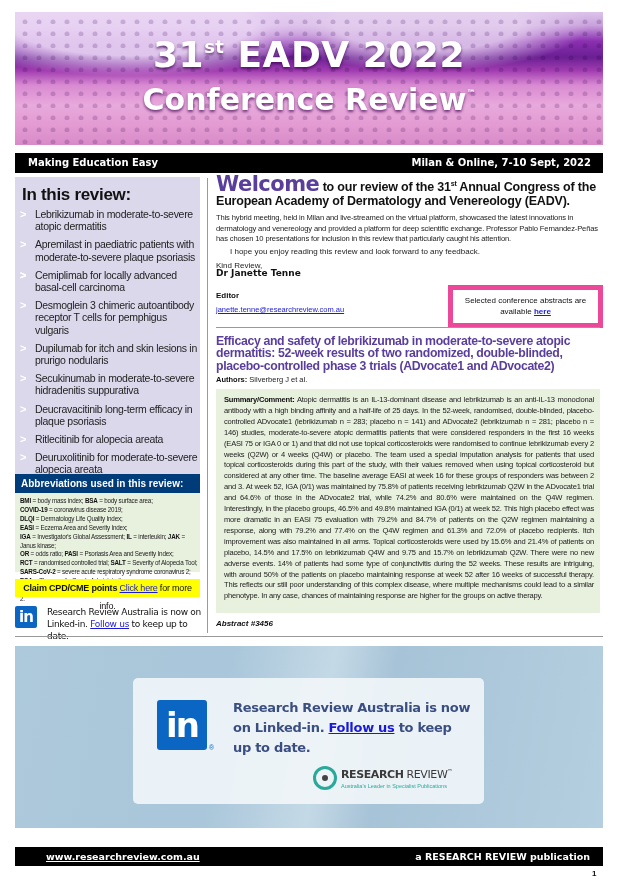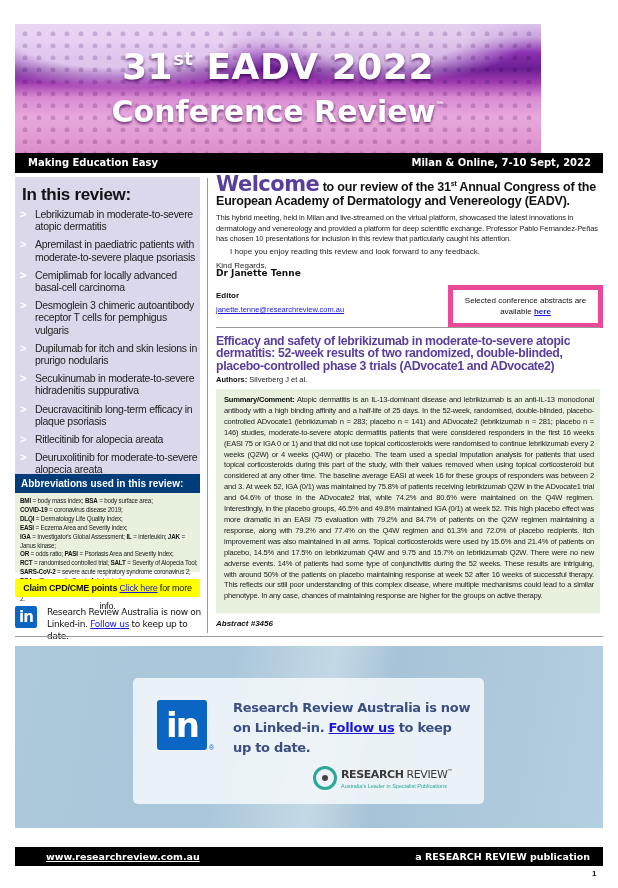--- a/index.html
+++ b/index.html
@@ -1,20 +1,20 @@
 <!DOCTYPE html>
 <html><head>
   <meta charset="utf-8">
   <style>
     html, body { margin:0; padding:0; background:#ffffff; }
     body { width:618px; height:888px; position:relative; overflow:hidden; font-family:"Liberation Sans", sans-serif; color:#222; }
     a { color:#1a1ad6; text-decoration:underline; }
 
     
-    .banner { position:absolute; left:15px; top:24px; width:526px; height:133px; overflow:hidden;
+    .banner { position:absolute; left:15px; top:12px; width:588px; height:133px; overflow:hidden;
       background:
         radial-gradient(ellipse at 20% 10%, rgba(235,215,245,0.9) 0 18%, transparent 30%),
         radial-gradient(ellipse at 70% 8%, rgba(230,210,240,0.85) 0 16%, transparent 28%),
         linear-gradient(180deg, #dcc3ea 0%, #c9a2dc 10%, #8a2fb0 22%, #6a1f92 34%, #a03cb0 44%, #d98ad2 55%, #e8a9dc 70%, #e39bd2 85%, #d88ac8 100%);
     }
     .banner::before { content:""; position:absolute; inset:0;
       background-image:
         radial-gradient(circle at 10px 10px, rgba(80,20,110,0.35) 2px, transparent 3px),
         radial-gradient(circle at 3px 6px, rgba(255,255,255,0.18) 1px, transparent 2px);
       background-size:14px 12px, 9px 9px; mix-blend-mode:multiply; opacity:0.6; }
@@ -160,21 +160,21 @@
   <div class="li-logo">in</div>
   <div class="txt"><span>Research Review Australia is now on Linked-in. </span><a href="#">Follow us</a><span> to keep up to date.</span></div>
 </div>
 
 <div class="vdivider"></div>
 
 <div class="main">
   <div class="welcome"><span class="big">Welcome</span><span> to our review of the 31</span><sup>st</sup><span> Annual Congress of the European Academy of Dermatology and Venereology (EADV).</span></div>
   <div class="intro">This hybrid meeting, held in Milan and live-streamed on the virtual platform, showcased the latest innovations in dermatology and venereology and provided a platform for deep scientific exchange. Professor Pablo Fernandez-Peñas has chosen 10 presentations for inclusion in this review that particularly caught his attention.</div>
   <div class="hope">I hope you enjoy reading this review and look forward to any feedback.</div>
-  <div class="regards">Kind Regards,</div>
+  <div class="regards">Kind Review,</div>
   <div class="editor-name">Dr Janette Tenne</div>
   <div class="editor-role">Editor</div>
   <a href="#" class="editor-email">janette.tenne@researchreview.com.au</a>
   <div class="abstracts-box">
       <div class="inner"><span>Selected conference abstracts are available </span><a href="#">here</a></div>
     </div>
 
   <div class="hdiv"></div>
 
   <div class="article-title">Efficacy and safety of lebrikizumab in moderate-to-severe atopic dermatitis: 52-week results of two randomized, double-blinded, placebo-controlled phase 3 trials (ADvocate1 and ADvocate2)</div>

